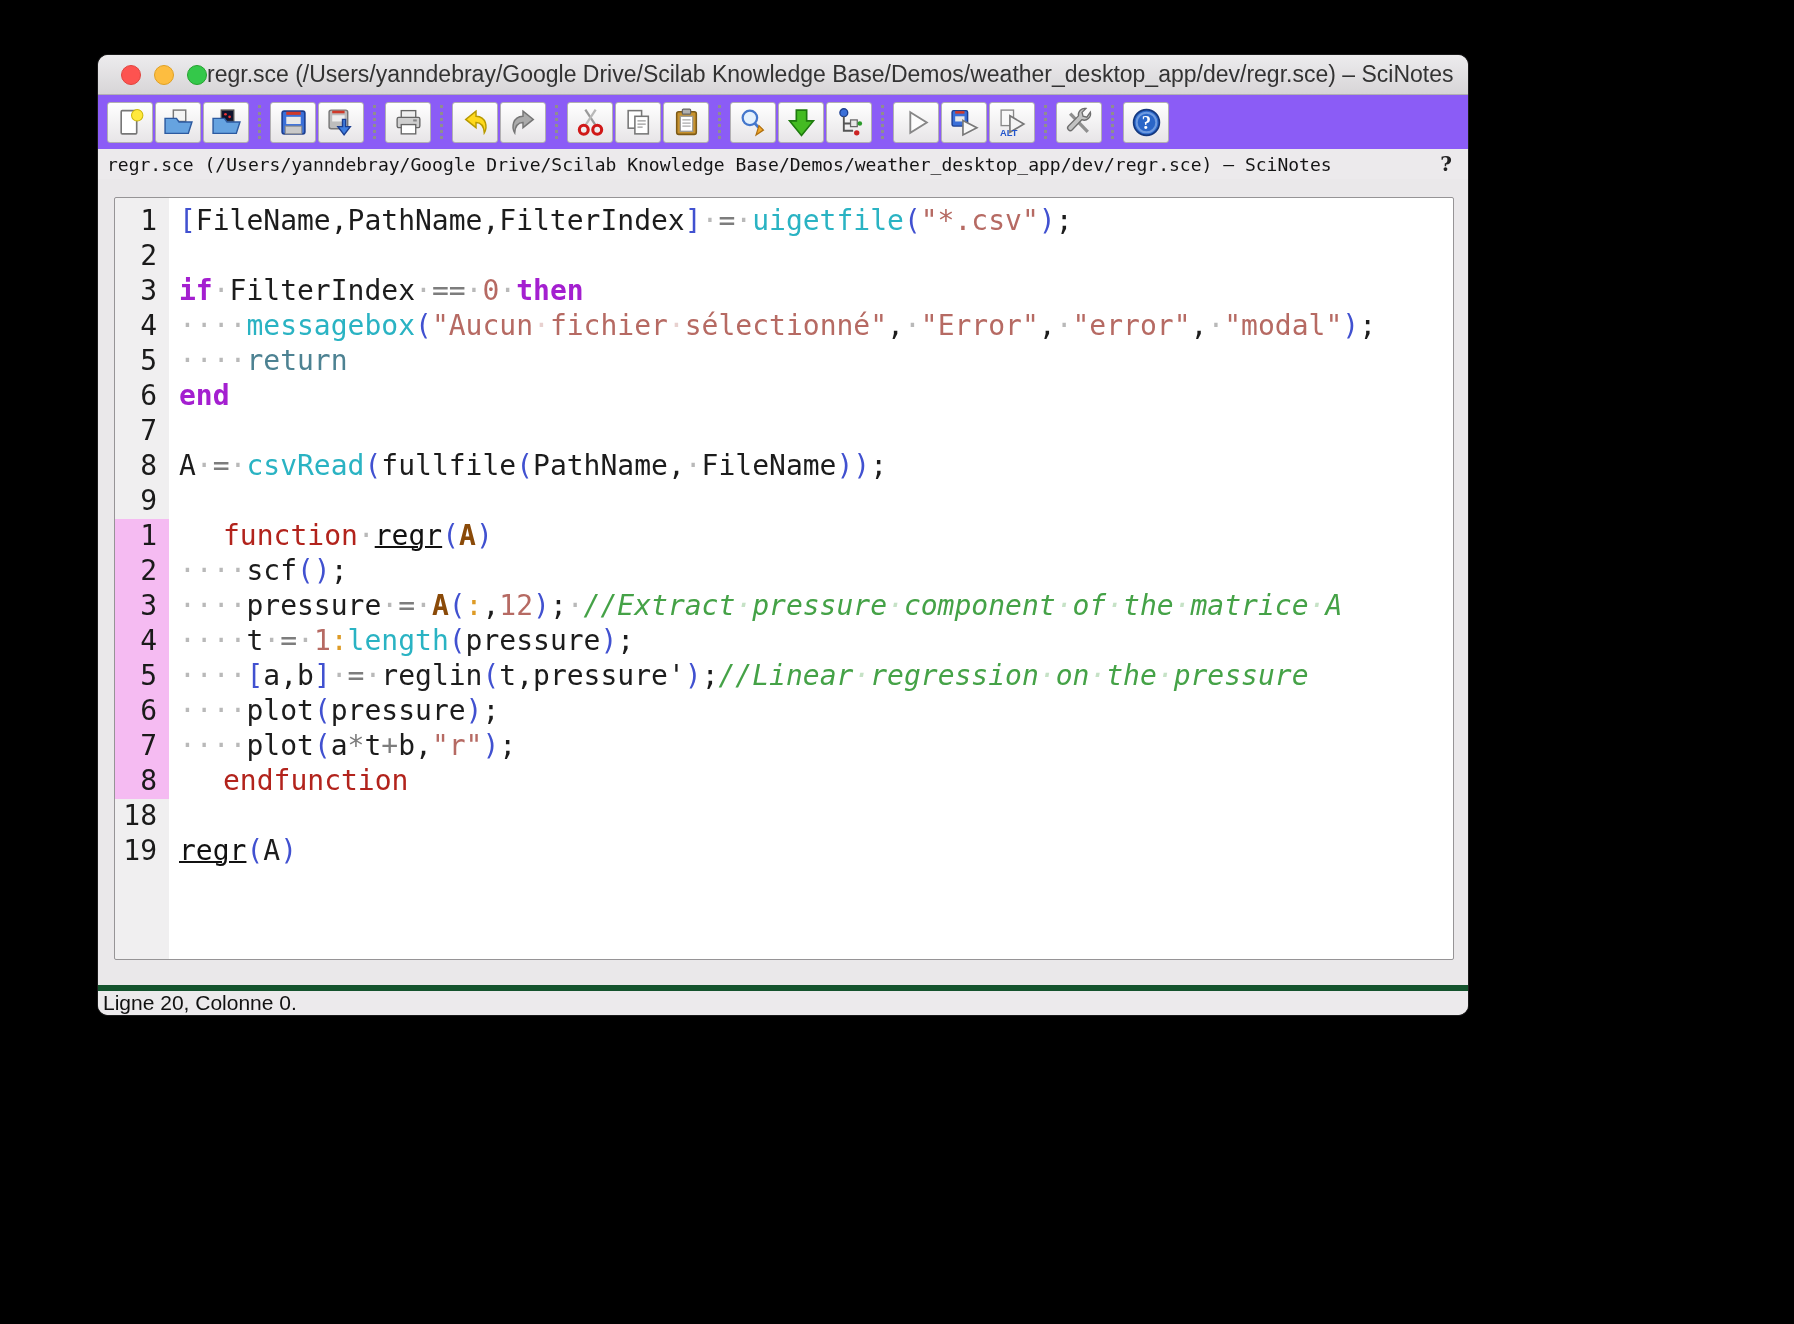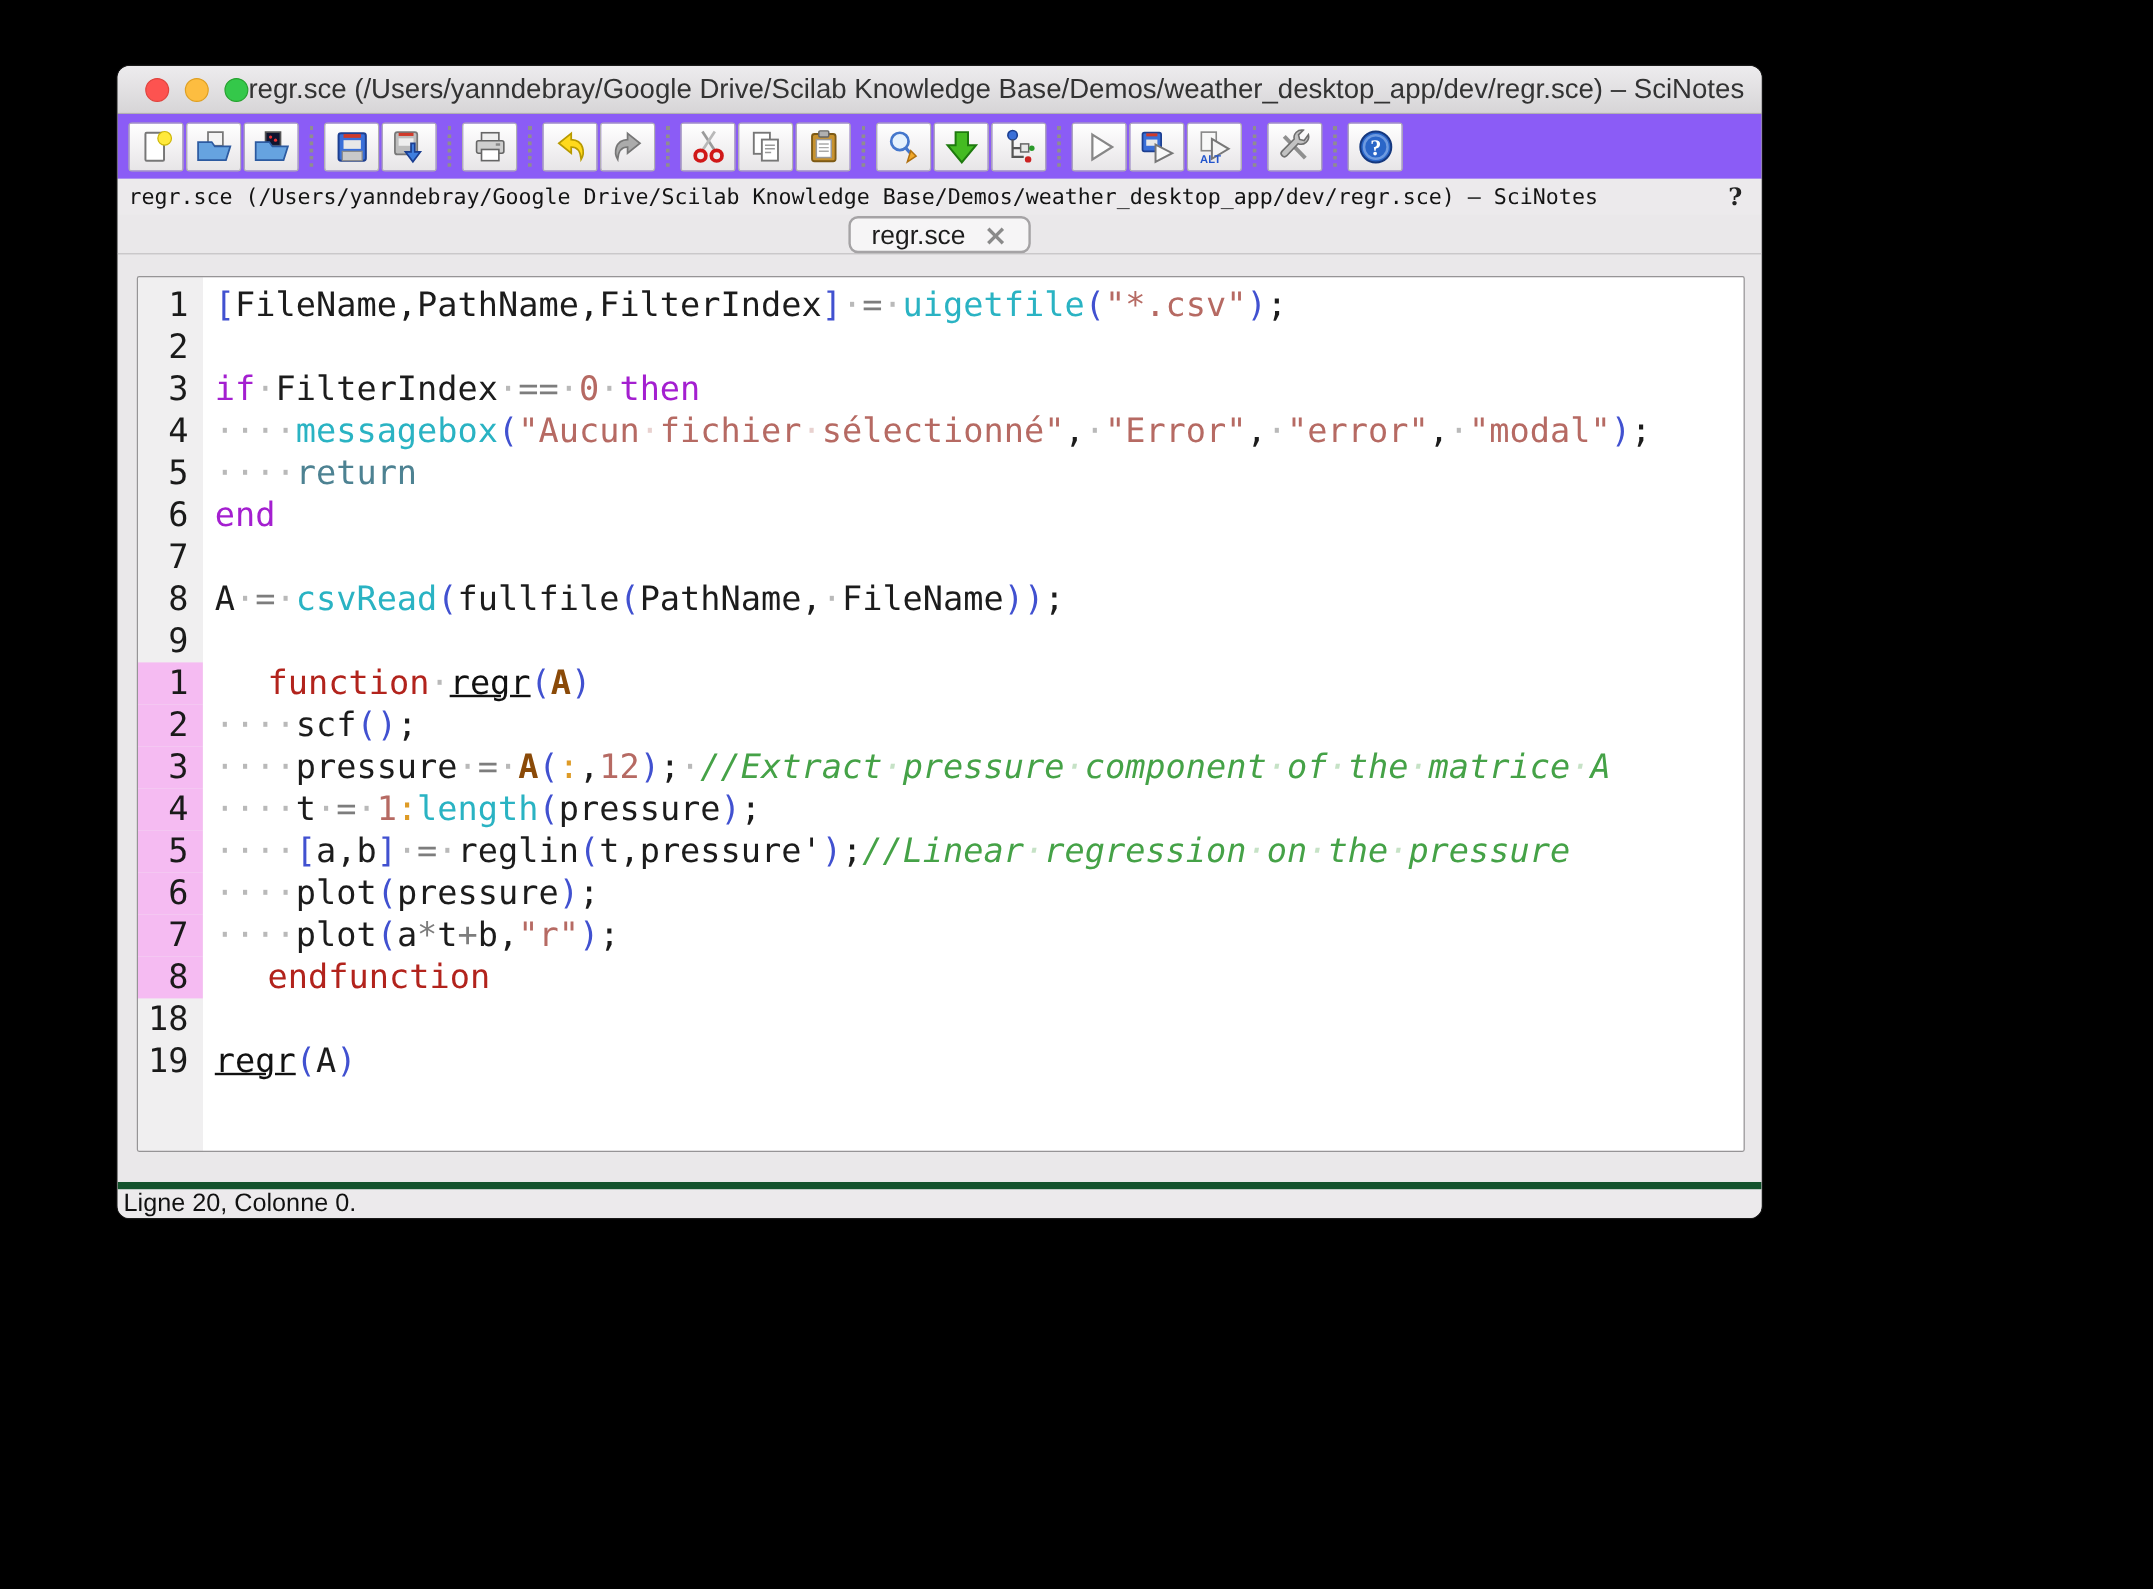--- a/index.html
+++ b/index.html
@@ -70,21 +70,21 @@
   }
   .line { display:flex; height:35px; line-height:35px;
           font:28px "DejaVu Sans Mono","Liberation Mono",monospace; }
   .gut {
     flex:0 0 54px; text-align:right; padding-right:12px; color:#1a1a1a;
   }
   .gut.hl  { background:#f5bbf2; }
   .gut.cur { color:#ea1c12; }
   .code { flex:1; padding-left:10px; white-space:pre; }
 
-  .seg.kw    { color:#a41fd0; }
+  .seg.kw    { color:#a41fd0;font-weight:bold; }
   .seg.def   { color:#b2231c;margin-left:44px; }
   .seg.fn    { color:#2ab3c3; }
   .seg.ctrl  { color:#4d8292; }
   .seg.str   { color:#b66a63; }
   .seg.num   { color:#b66a63; }
   .seg.op    { color:#7d7d7d; }
   .seg.par   { color:#4151d0; }
   .seg.colon { color:#de9b26; }
   .seg.arg   { color:#8a4a08; font-weight:bold; }
   .seg.cmt   { color:#45a247; font-style:italic; }
@@ -293,26 +293,20 @@
             </svg>
           </span>
         </div>
       </div>
 
     <div class="pathrow">
       <span class="pathtext">regr.sce (/Users/yanndebray/Google Drive/Scilab Knowledge Base/Demos/weather_desktop_app/dev/regr.sce) – SciNotes</span>
       <span class="pathhelp">?</span>
     </div>
 
-    <div class="tabstrip">
-      <div class="tab">
-        <span class="tablabel">regr.sce</span>
-        <span class="tabclose">×</span>
-      </div>
-    </div>
 
     <div class="editorwrap">
       <div class="editor" id="editor">
           <div class="line">
             <span class="gut">1</span>
             <span class="code"><span class="seg par">[</span><span class="seg id">FileName,PathName,FilterIndex</span><span class="seg par">]</span><span class="seg id"><span class="dot">·</span></span><span class="seg op">=</span><span class="seg id"><span class="dot">·</span></span><span class="seg fn">uigetfile</span><span class="seg par">(</span><span class="seg str">"*.csv"</span><span class="seg par">)</span><span class="seg id">;</span></span>
           </div>
           <div class="line">
             <span class="gut">2</span>
             <span class="code"></span>

